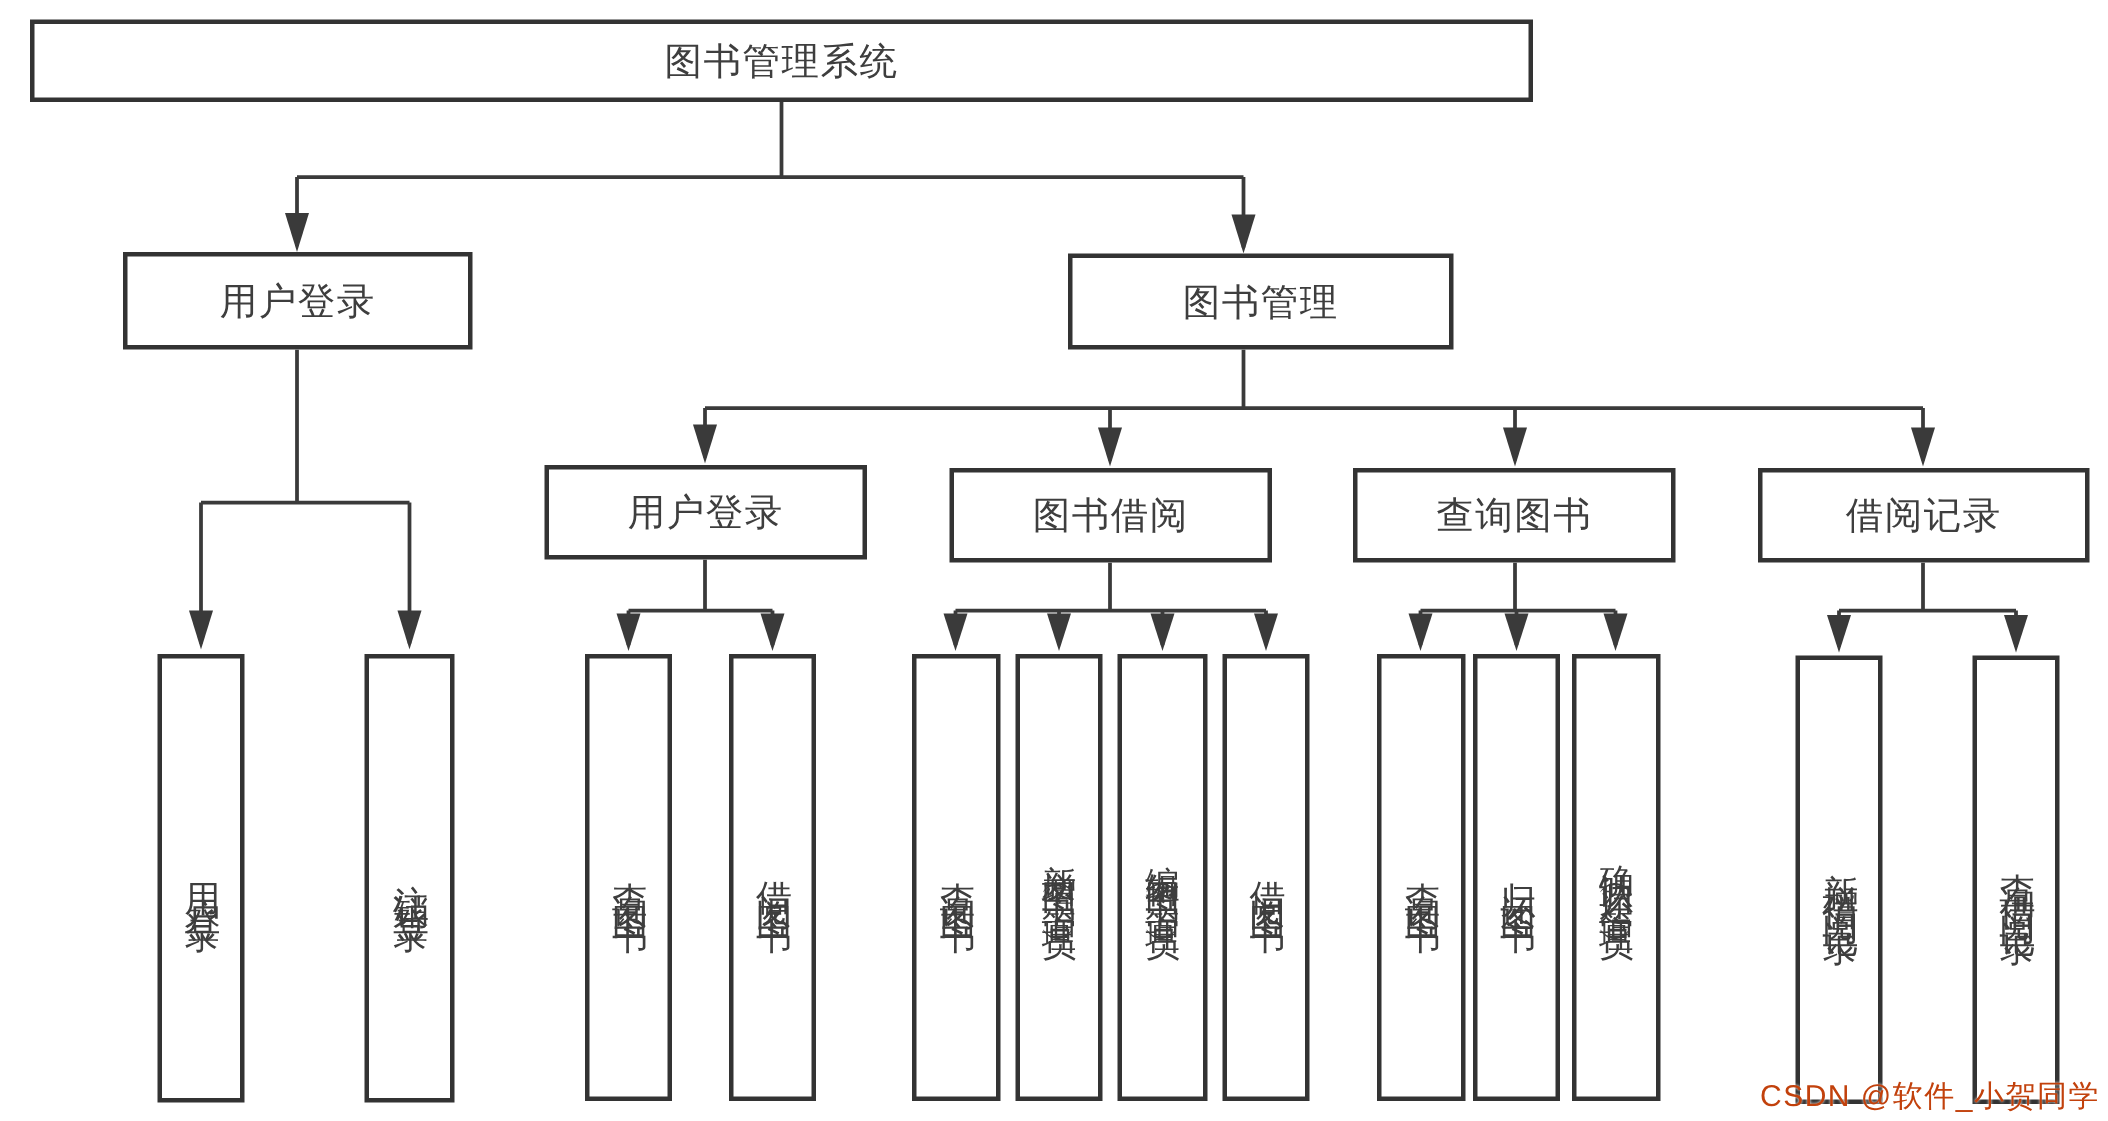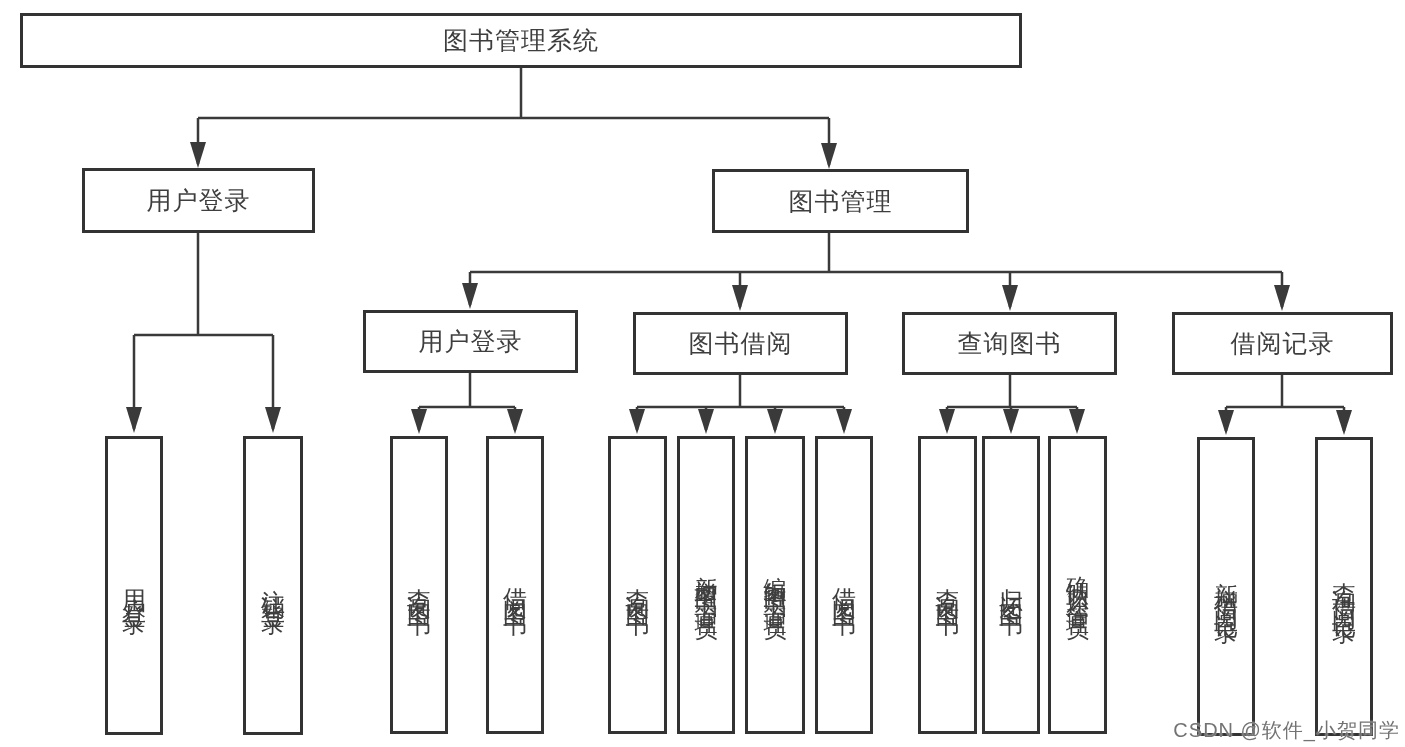--- a/index.html
+++ b/index.html
@@ -50,21 +50,21 @@
   }
   .node.vbox .vtext.long {
     font-size: 23px;
     letter-spacing: 6px;
   }
   .watermark {
     position: absolute;
     right: 5px;
     top: 717px;
     font-size: 20px;
-    color: #737373;
+    color: #c2410c;
     letter-spacing: 1px;
     text-shadow: 0 0 2px #ffffff;
     z-index: 3;
     white-space: nowrap;
   }
 </style>
 </head>
 <body>
 
 <div class="canvas">

